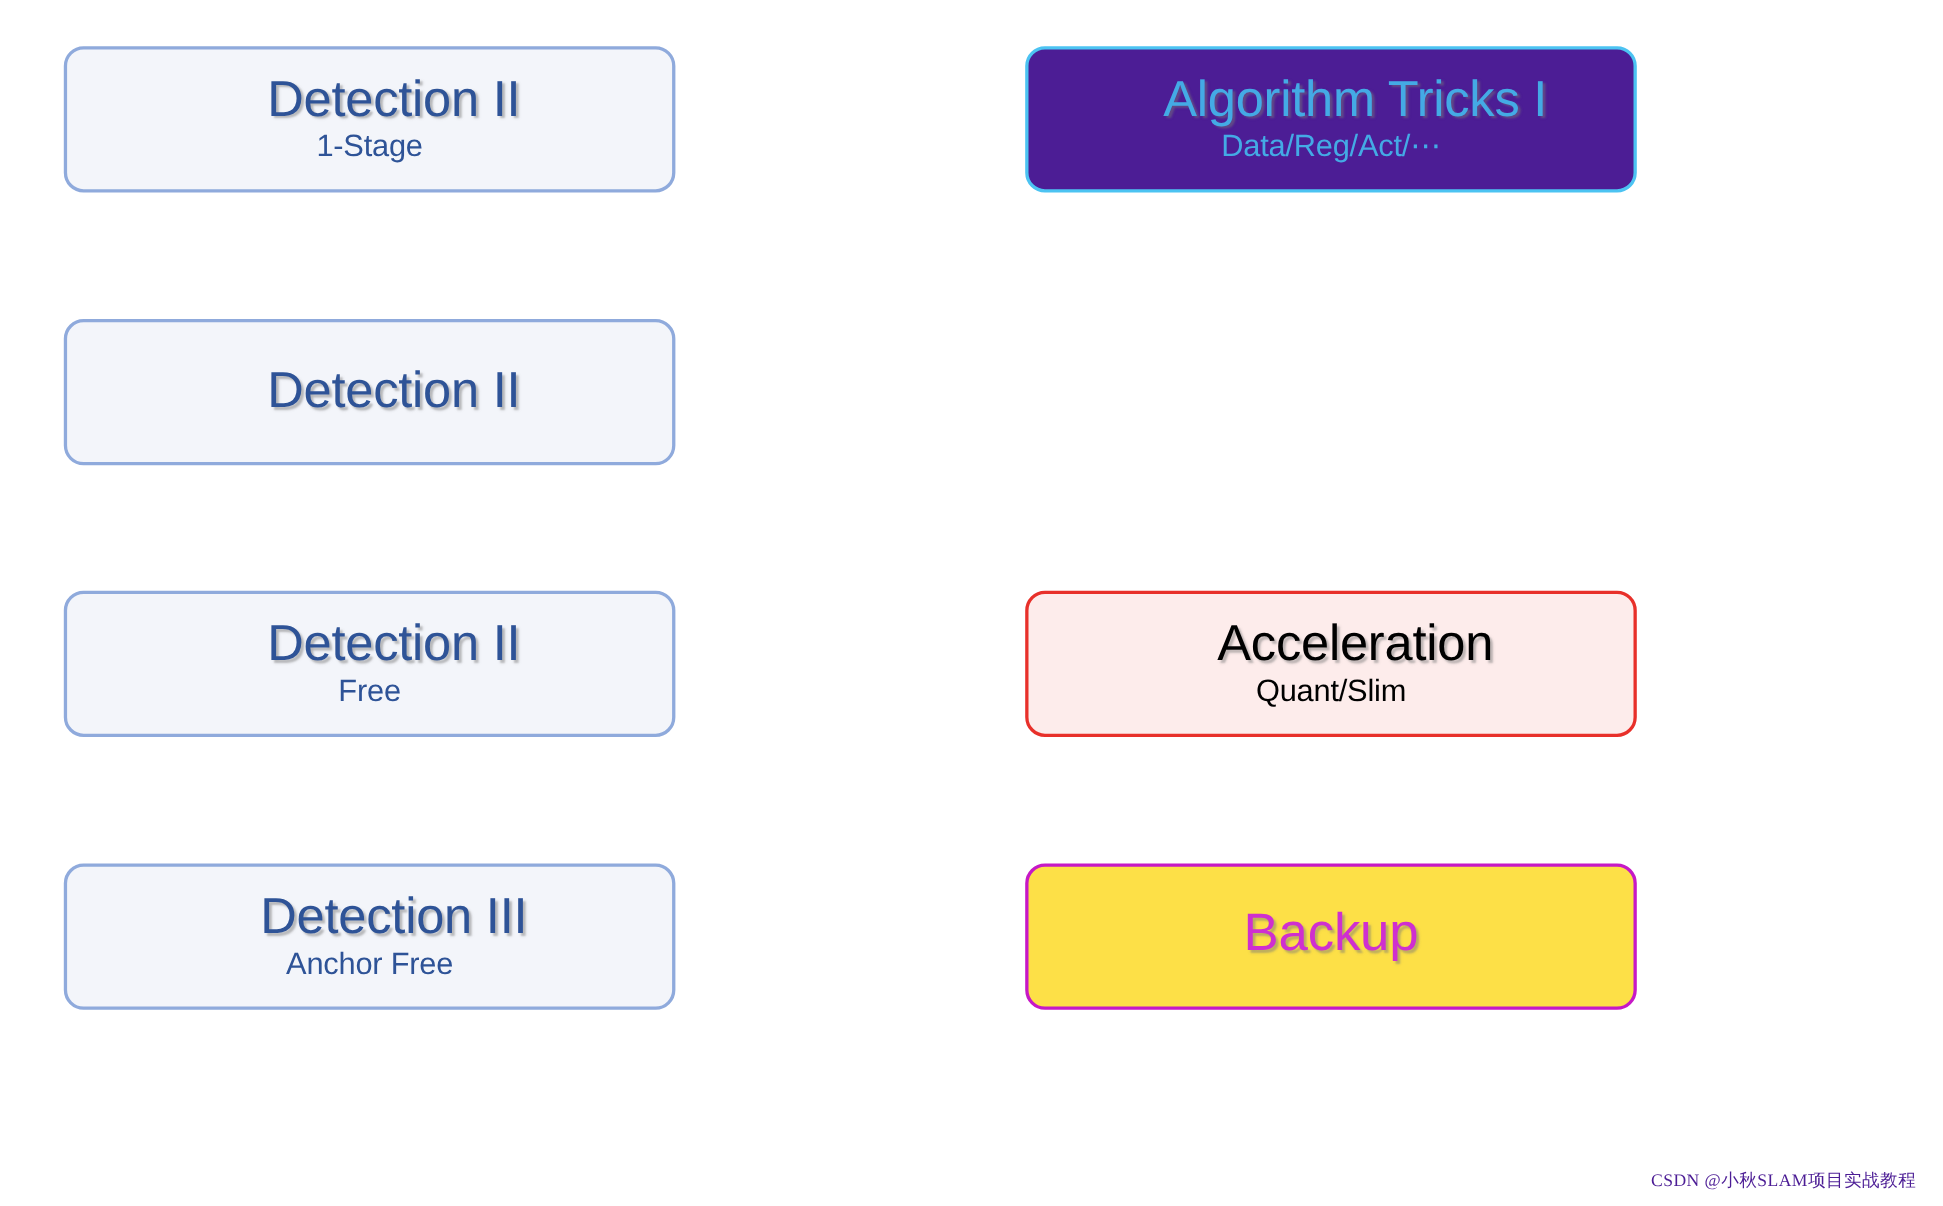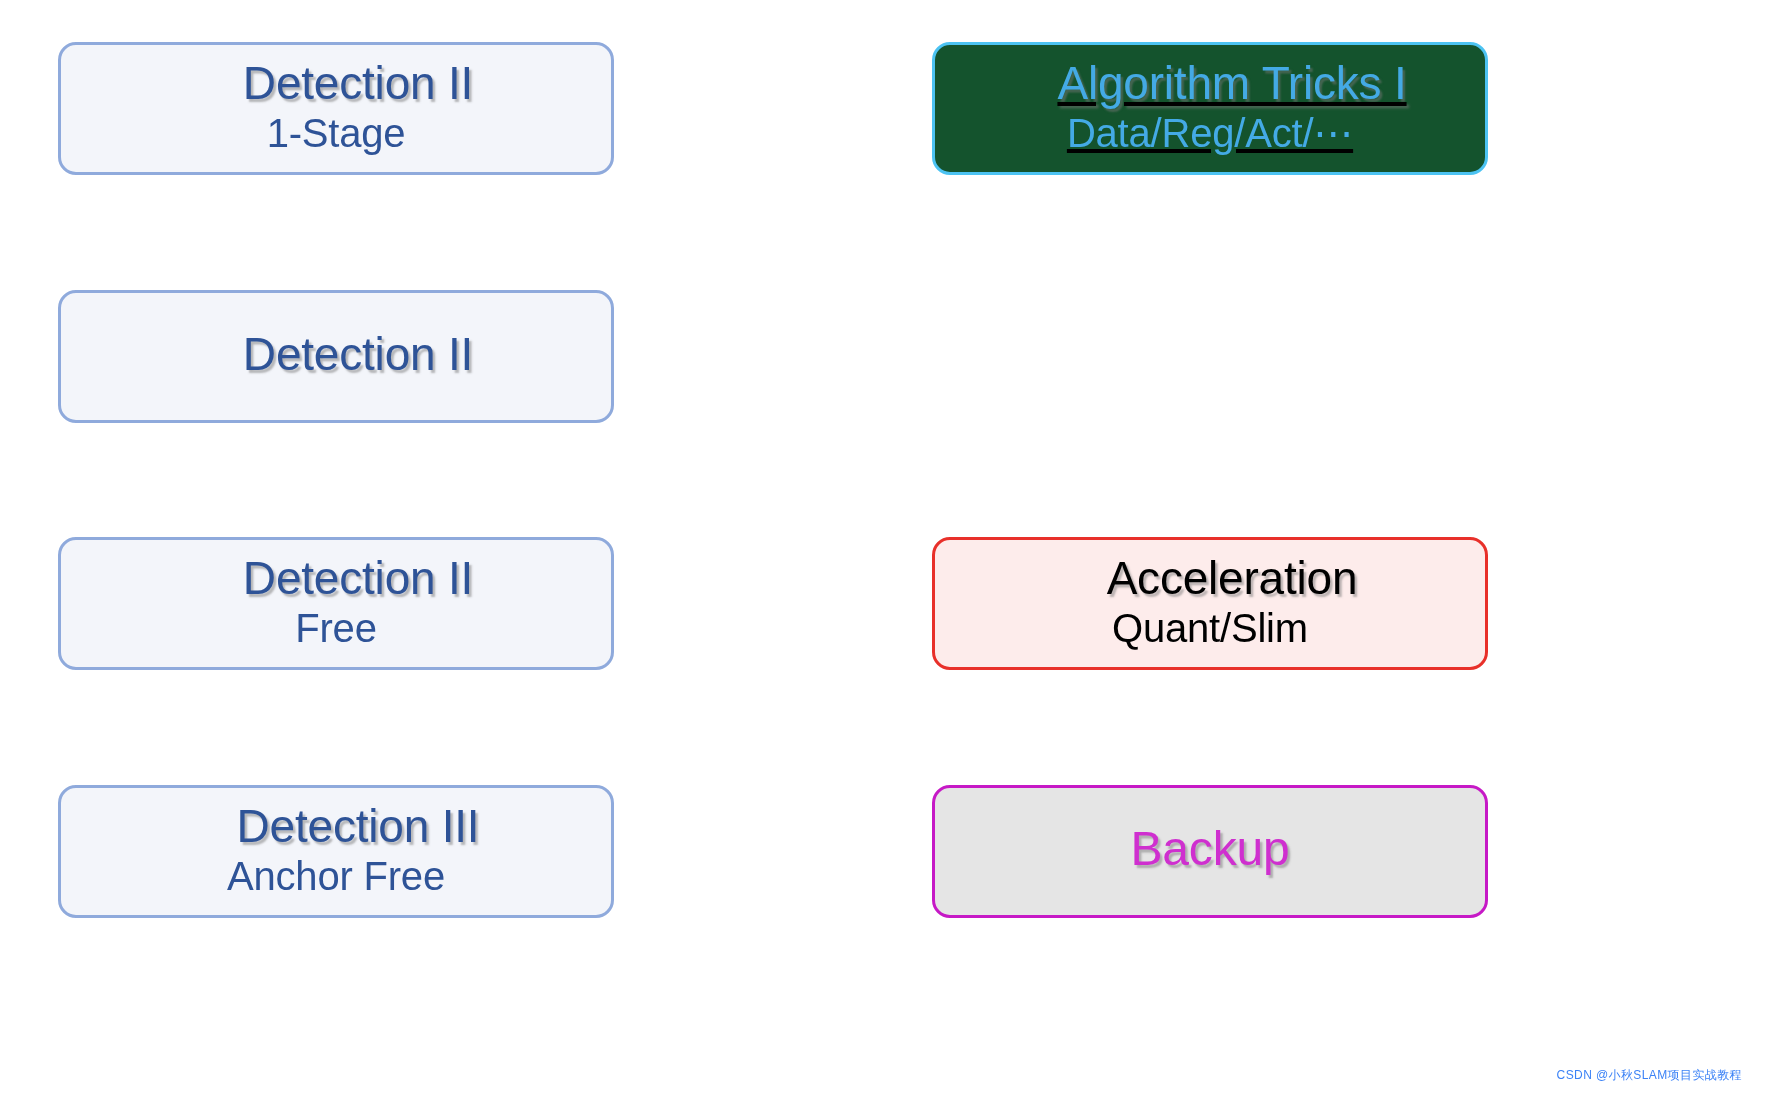--- a/index.html
+++ b/index.html
@@ -42,21 +42,21 @@
     font-size: 46px;
     font-weight: 400;
     letter-spacing: -0.2px;
     text-shadow: 2.5px 2.5px 2px rgba(120,120,120,0.50);
     white-space: nowrap;
     margin-left: 44px;
   }
 
   .card .subtitle {
     display: block;
-    font-size: 40px;
+    font-size: 28px;
     font-weight: 400;
     letter-spacing: -0.2px;
     margin-top: 4px;
     white-space: nowrap;
   }
 
   .card.single .title {
     font-size: 48px;
     margin: 0;
   }
@@ -73,51 +73,50 @@
   
   .theme-navy {
     border-color: #8faadc;
     background: #f3f5fa;
   }
   .theme-navy .title,
   .theme-navy .subtitle { color: #2e5397; }
 
   .theme-cyan {
     border-color: #4cc3f2;
-    background: #14532d;
-    text-decoration: underline;
+    background: #4c1d95;
   }
   .theme-cyan .title,
   .theme-cyan .subtitle { color: #44aae5; }
 
   .theme-red {
     border-color: #e8302a;
     background: #fdeceb;
   }
   .theme-red .title,
   .theme-red .subtitle { color: #000000; }
 
   .theme-magenta {
     border-color: #c619c6;
-    background: #e5e5e5;
+    background: #fde047;
     text-align: right;
   }
   .theme-magenta .title,
   .theme-magenta .subtitle { color: #cf2fcf; }
 
   
   .watermark {
     position: absolute;
     right: 24px;
     bottom: 12px;
-    font-size: 12px;
-    color: #3b82f6;
+    font-size: 16px;
+    color: #4c1d95;
     letter-spacing: 0.4px;
     white-space: nowrap;
-    font-family: Liberation Sans, sans-serif;
+    font-family: Liberation Serif, serif;
   }
 </style>
 </head>
 <body>
 
 <div class="canvas">
 
   <div class="card col-left row1 theme-navy">
     <span class="title">Detection II</span>
     <span class="subtitle">1-Stage</span>

